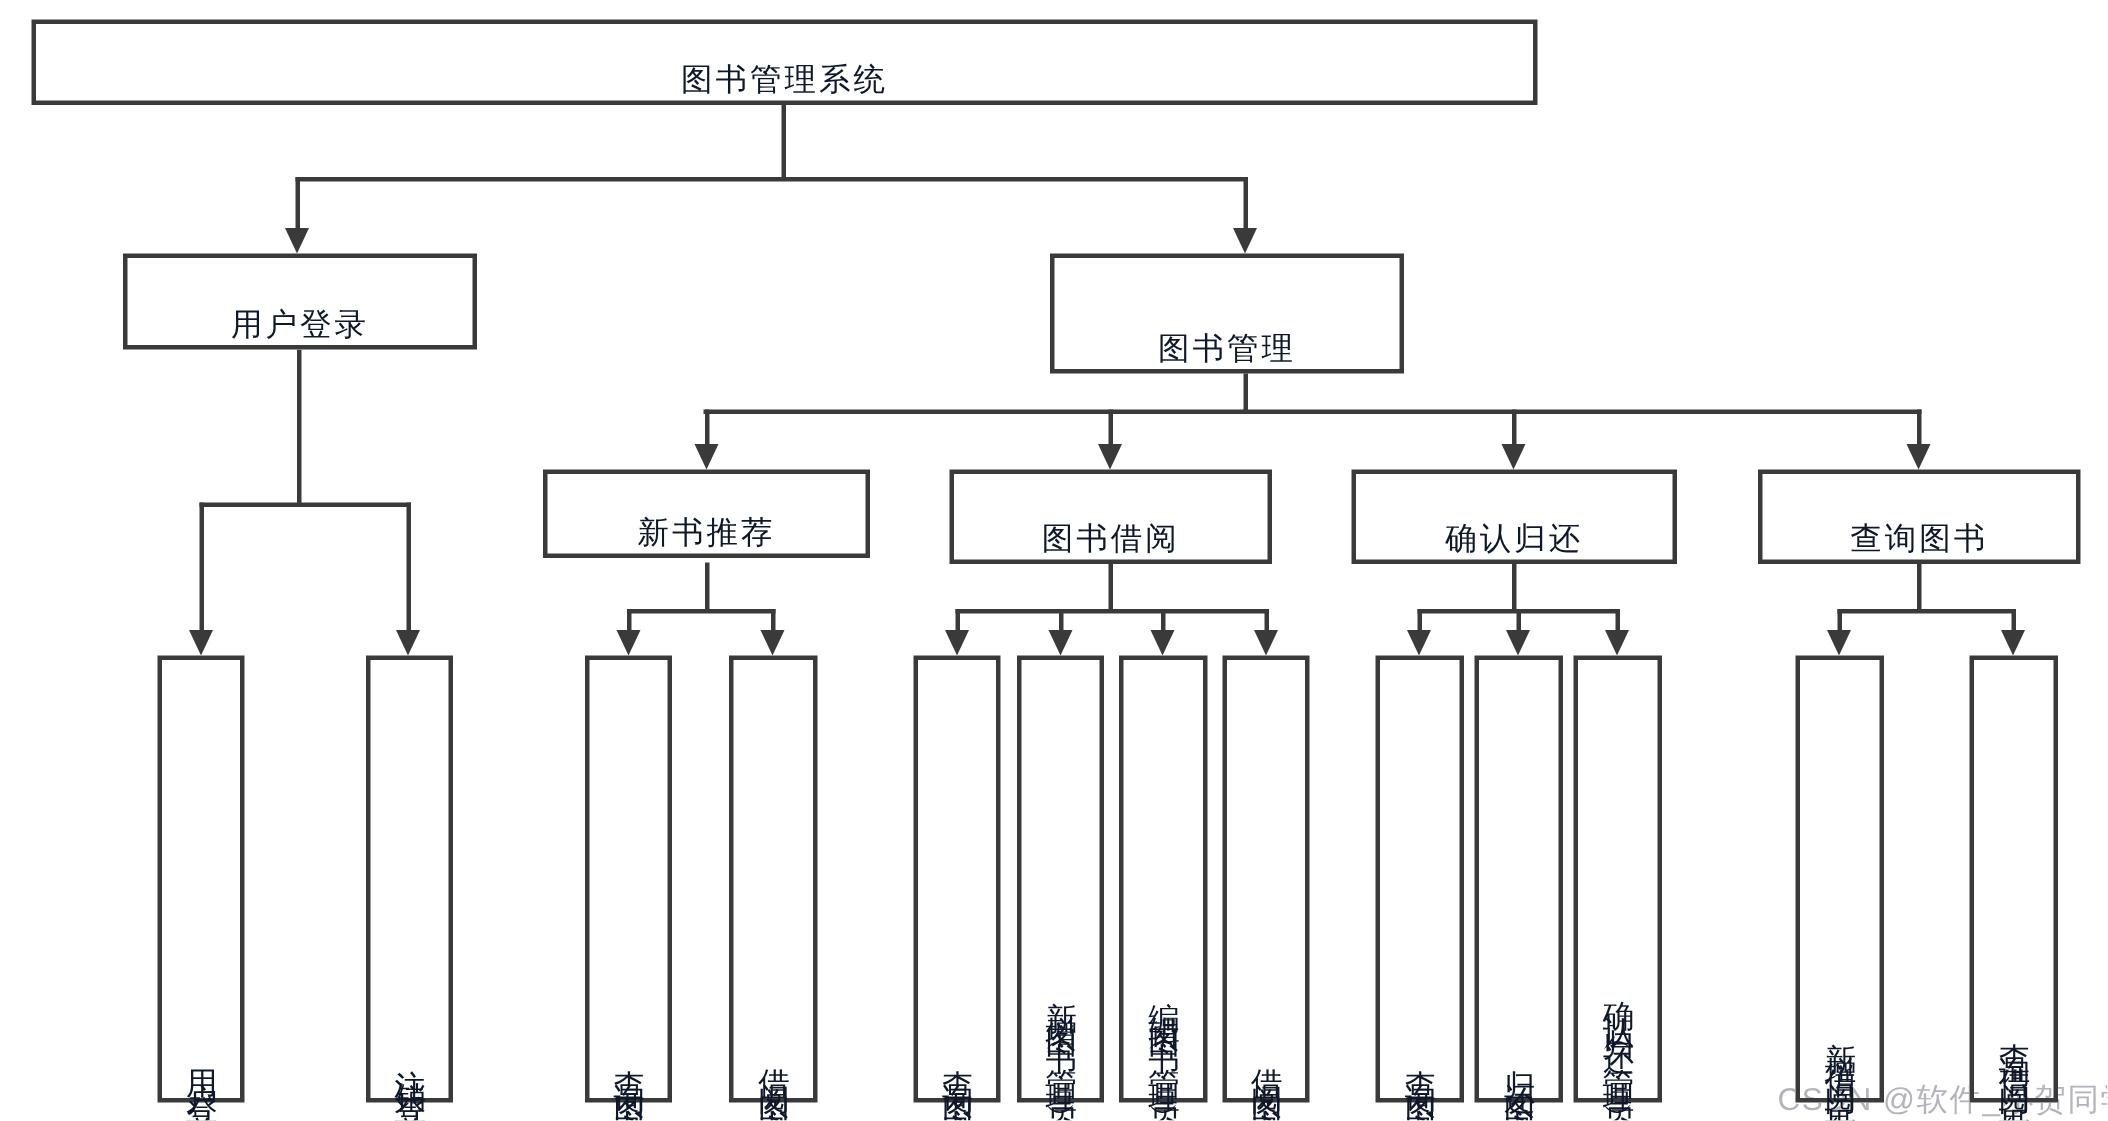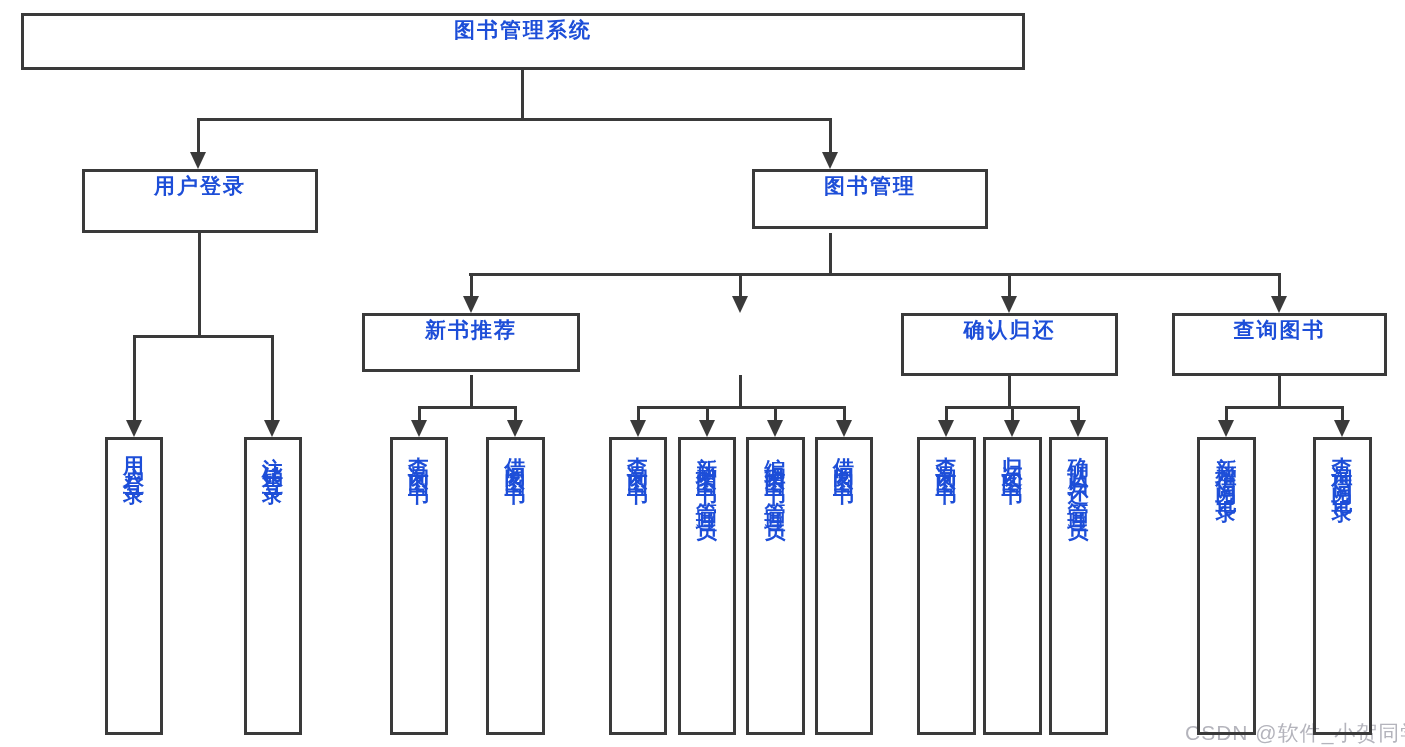--- a/index.html
+++ b/index.html
@@ -2,22 +2,22 @@
 <html><head>
 <meta charset="utf-8">
 <style>
   html, body { margin:0; padding:0; background:#ffffff; }
   .canvas {
     position:relative; width:1405px; height:747px; background:#ffffff;
     font-family:"Liberation Sans", sans-serif; overflow:hidden;
   }
   .box {
     position:absolute; background:#ffffff; border:3px solid #3a3a3a;
-    box-sizing:border-box; display:flex; align-items:flex-start; justify-content:center;
-    color:#1d4ed8; z-index:2;font-weight:bold;
+    box-sizing:border-box; display:flex; align-items:flex-end; justify-content:center;
+    color:#0f172a; z-index:2;
   }
   .box.h span { font-size:21px; letter-spacing:2px; white-space:nowrap; }
   .box.v span {
     writing-mode:vertical-rl; text-orientation:mixed;
     font-size:21px; letter-spacing:9px; line-height:1;
   }
   .vl { position:absolute; width:3px; background:#3a3a3a; z-index:1; }
   .hl { position:absolute; height:3px; background:#3a3a3a; z-index:1; }
   .ah {
     position:absolute; width:0; height:0; z-index:1;
@@ -35,26 +35,29 @@
 
 <div class="canvas">
 
   <div class="box h" style="left:21px; top:13px; width:1004px; height:57px;">
     <span>图书管理系统</span>
   </div>
 
   <div class="box h" style="left:82px; top:169px; width:236px; height:64px;">
     <span>用户登录</span>
   </div>
-  <div class="box h" style="left:752px; top:169px; width:236px; height:60px;">
+  <div class="box h" style="left:700px; top:169px; width:236px; height:80px;">
     <span>图书管理</span>
   </div>
 
   <div class="box h" style="left:362px; top:313px; width:218px; height:59px;">
     <span>新书推荐</span>
+  </div>
+  <div class="box h" style="left:633px; top:313px; width:215px; height:63px;">
+    <span>图书借阅</span>
   </div>
   <div class="box h" style="left:901px; top:313px; width:217px; height:63px;">
     <span>确认归还</span>
   </div>
   <div class="box h" style="left:1172px; top:313px; width:215px; height:63px;">
     <span>查询图书</span>
   </div>
 
   <div class="box v" style="left:105px; top:437px; width:58px; height:298px;">
     <span>用户登录</span>

